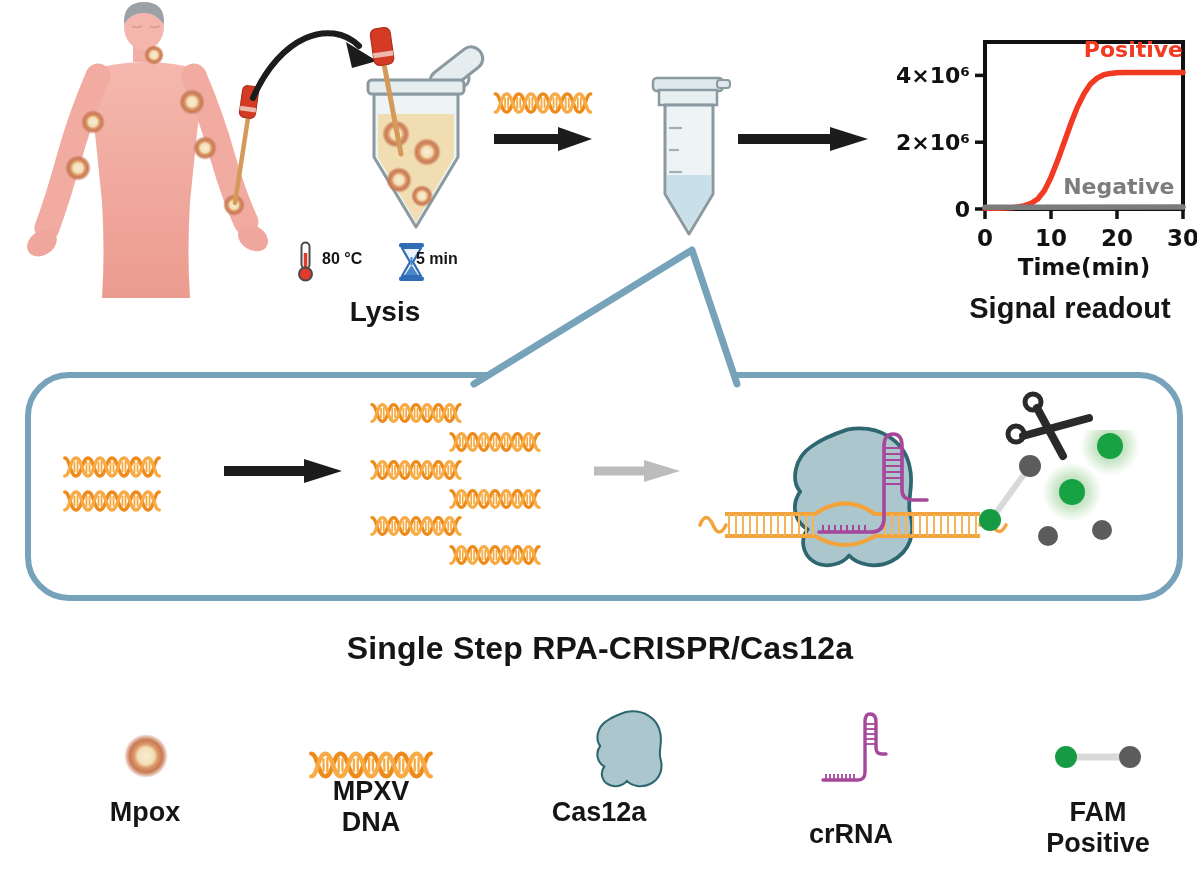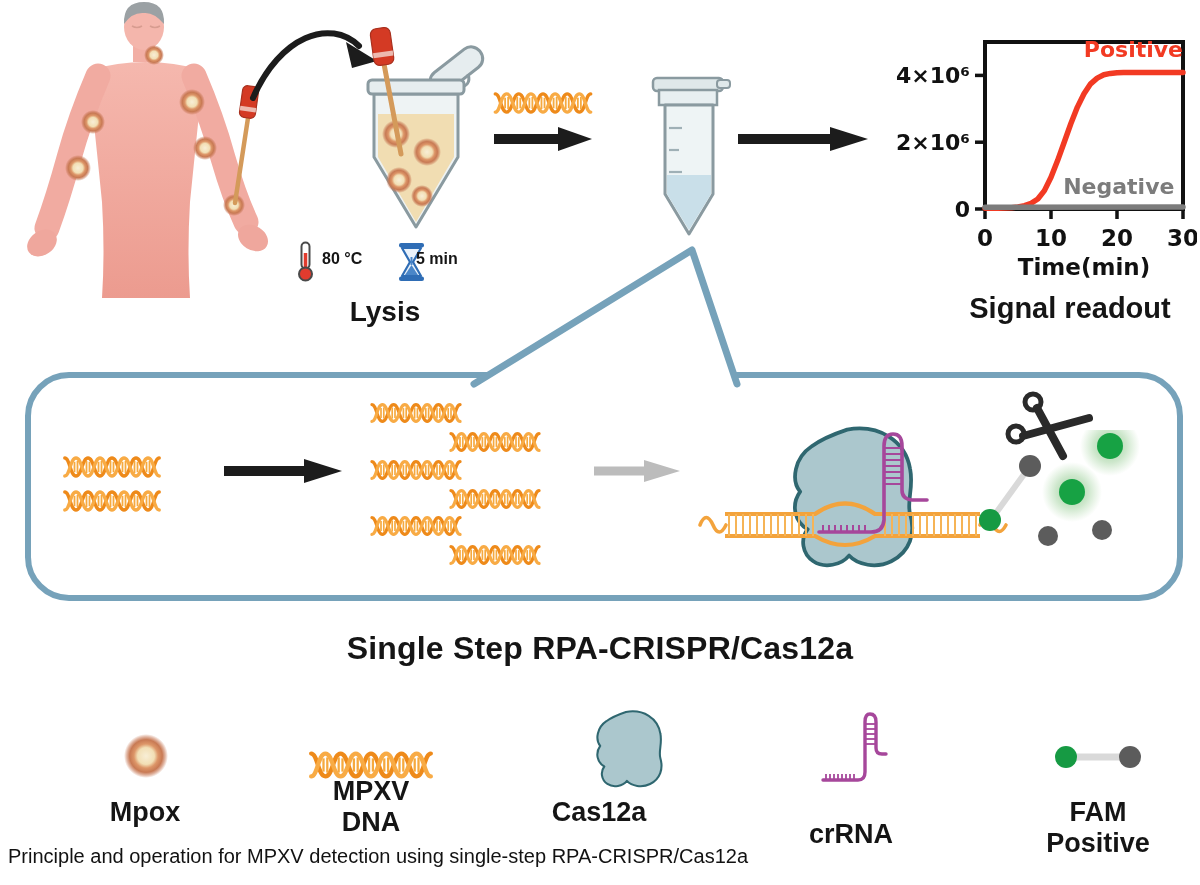--- a/index.html
+++ b/index.html
@@ -377,15 +377,14 @@
 
     <svg class="abs" style="left:1052px;top:742px" width="92" height="30" viewBox="0 0 92 30">
       <line x1="24" y1="15" x2="68" y2="15" stroke="#d9d9d9" stroke-width="7"></line>
       <circle cx="14" cy="15" r="11" fill="#169a43"></circle>
       <circle cx="78" cy="15" r="11" fill="#5c5c5c"></circle>
     </svg>
     <div class="abs lbl legend-label" style="left:1028px;top:797px;width:140px">FAM Positive</div>
   </div>
 
   
-  <div class="abs caption" style="left:8px;top:845px;width:1180px">Principle and operation for MPXV detection using single-step RPA-CRISPR/Cas12a</div>
 
 </div>
 
 </body></html>

